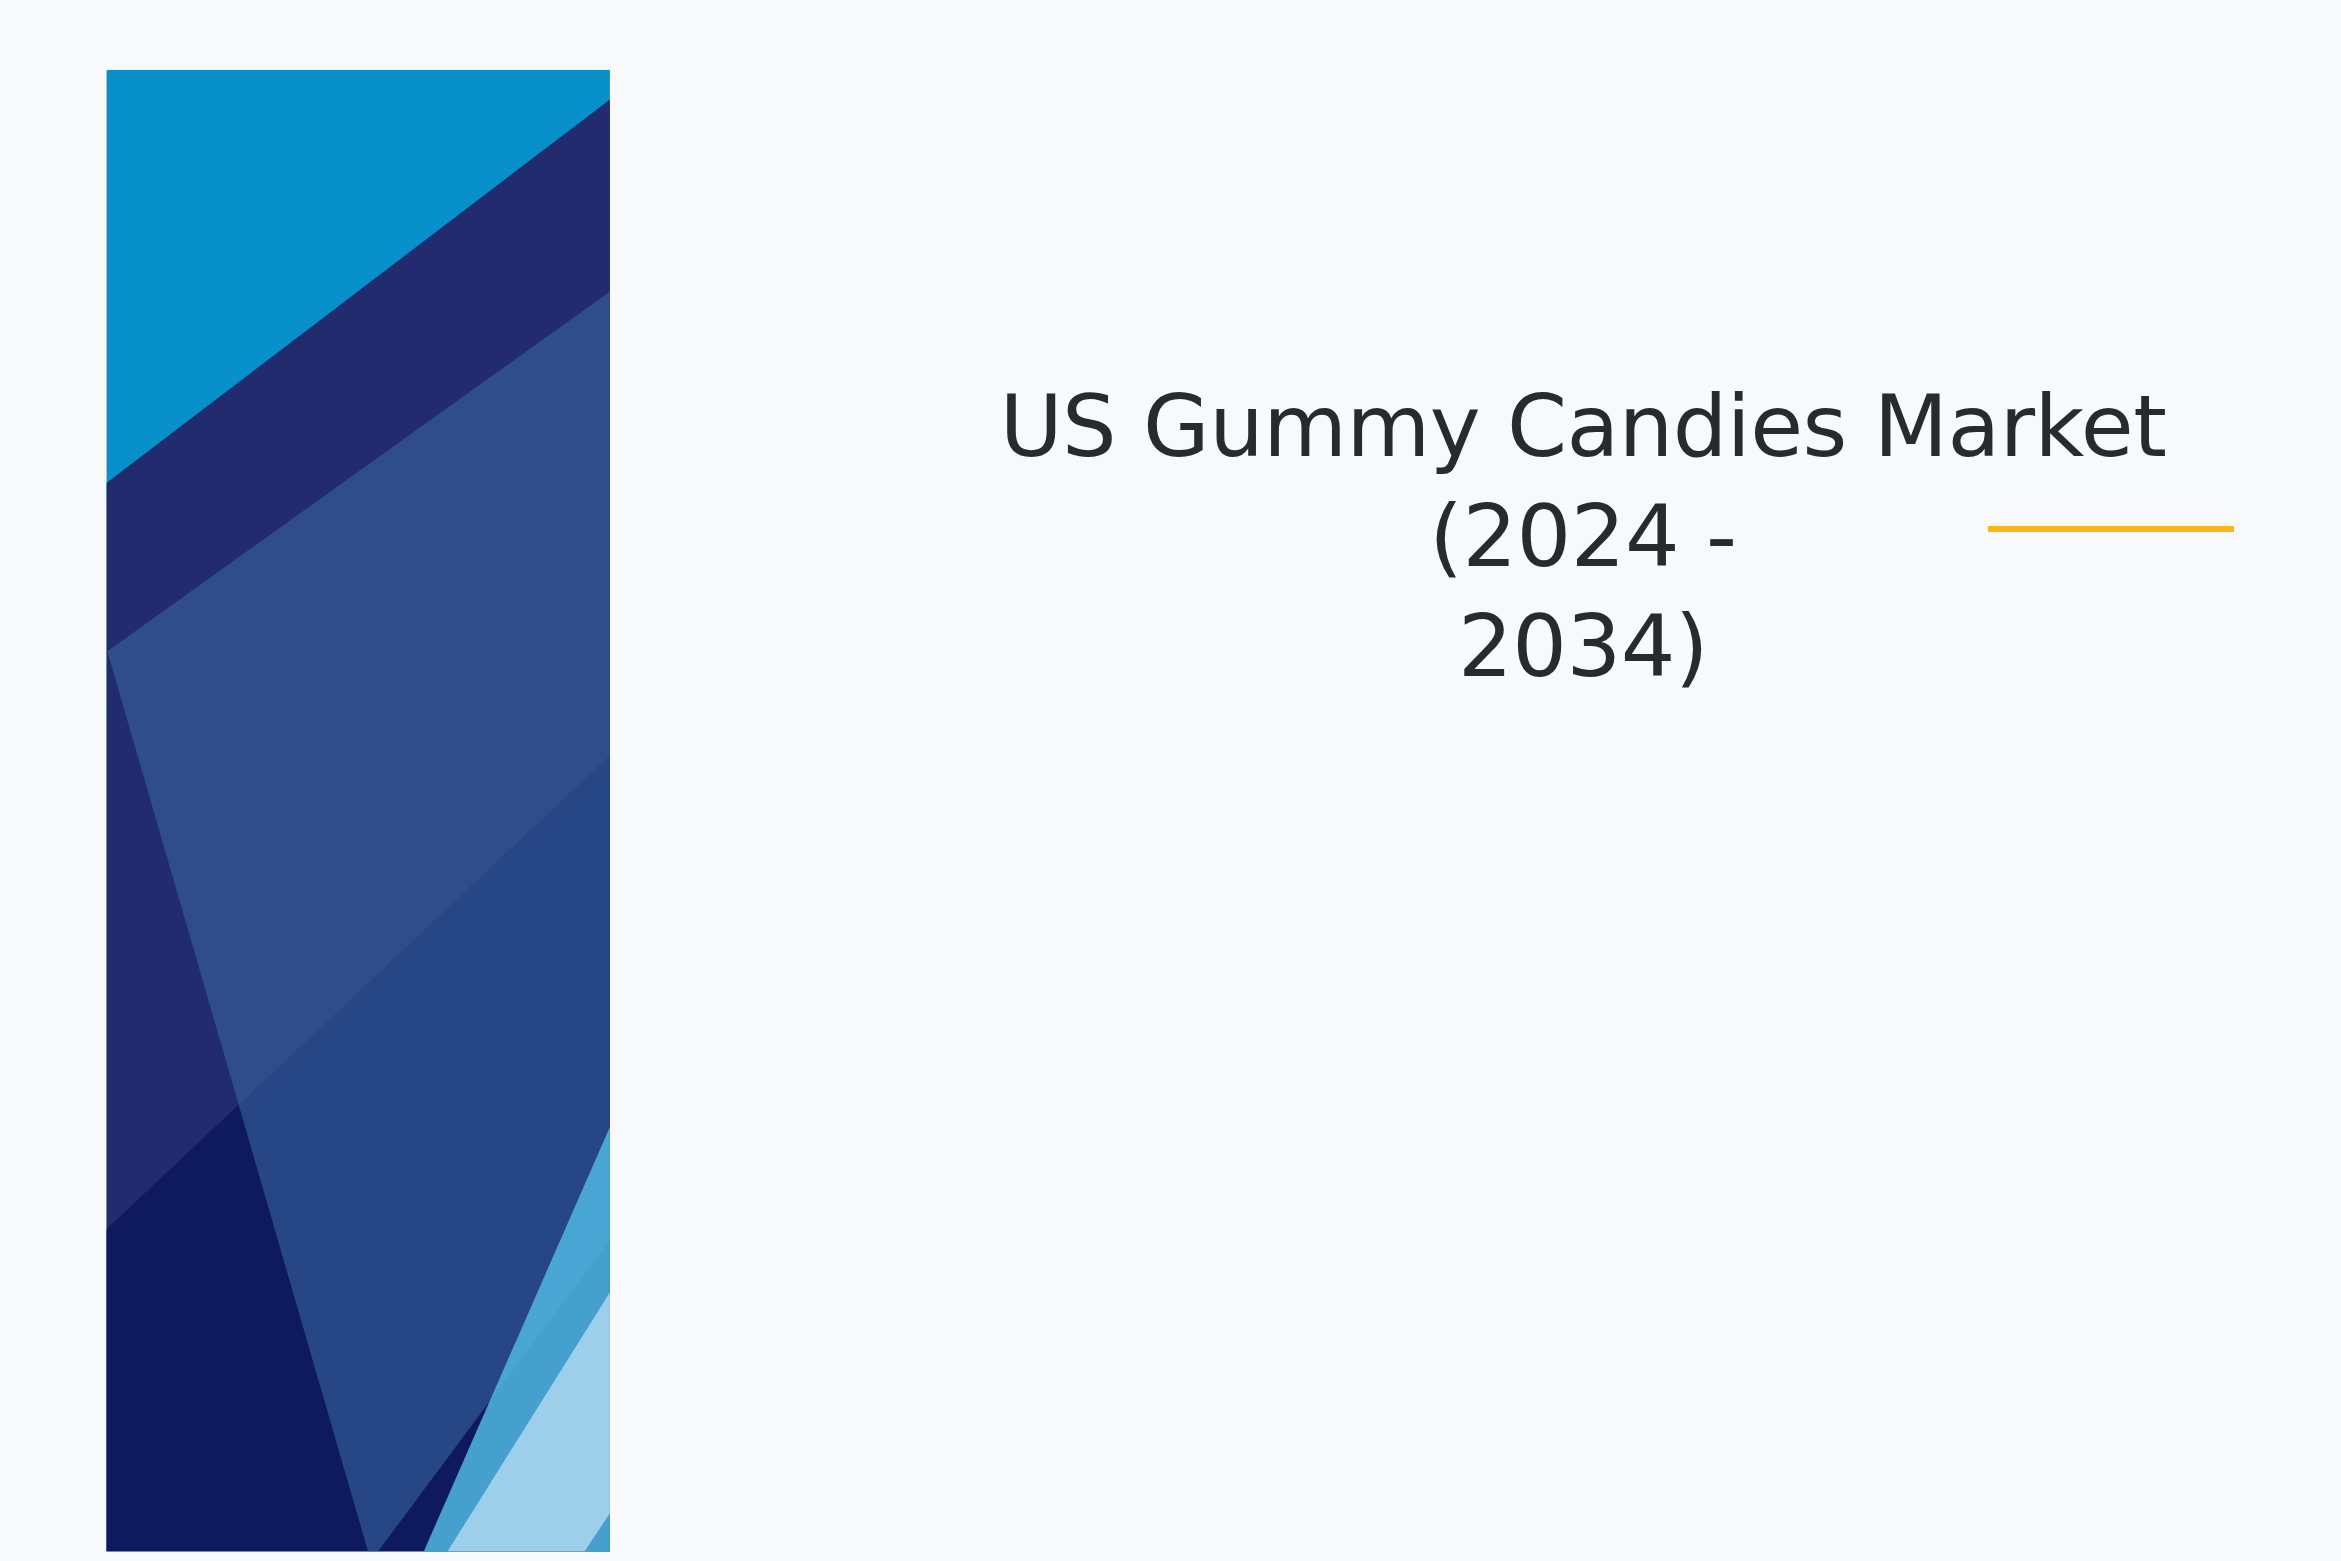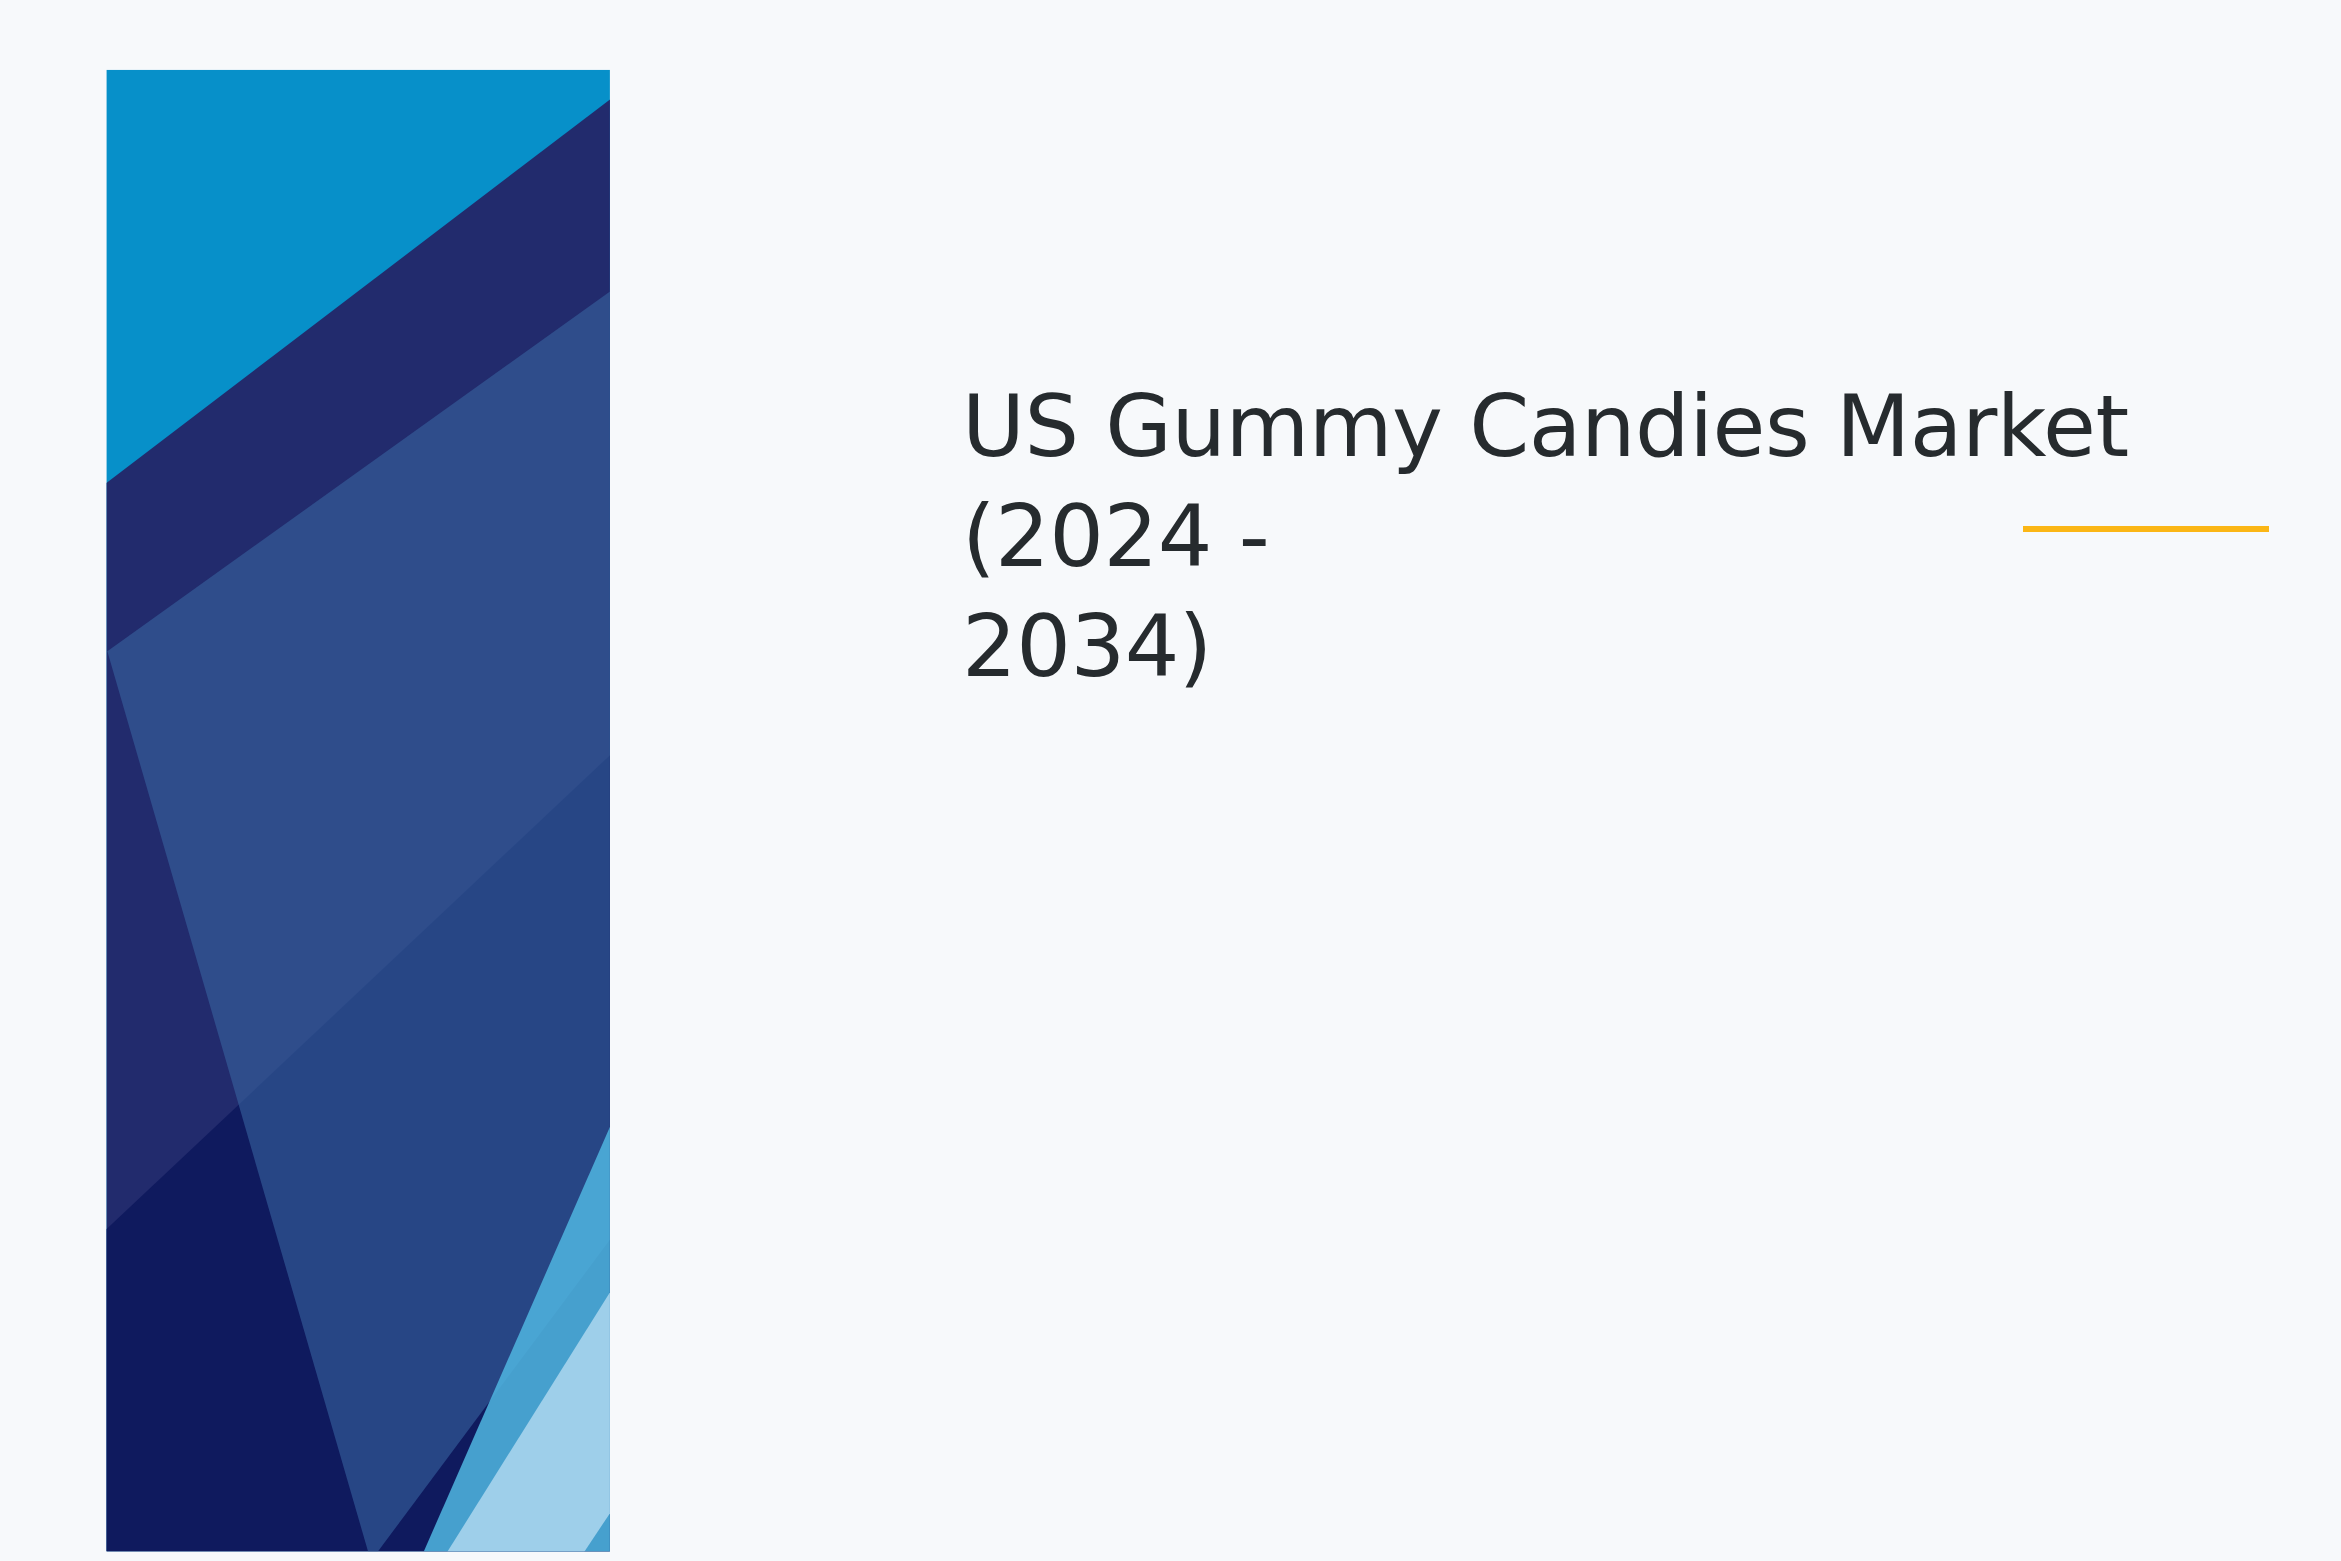--- a/index.html
+++ b/index.html
@@ -23,24 +23,24 @@
     left: 0;
     top: 0;
     width: 2342px;
     height: 1561px;
     pointer-events: none;
   }
 
   
   #title-block {
     position: absolute;
-    left: 962px;
+    left: 927px;
     top: 371px;
     width: 1312px;
-    text-align: left;
+    text-align: center;
   }
 
   #cover-title {
     margin: 0;
     font-size: 86px;
     line-height: 1.28;
     font-weight: 400;
     color: #262b2e;
     letter-spacing: -0.5px;
     white-space: pre-line;

